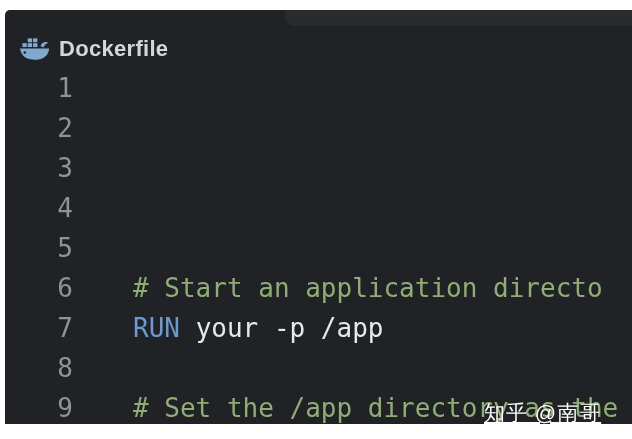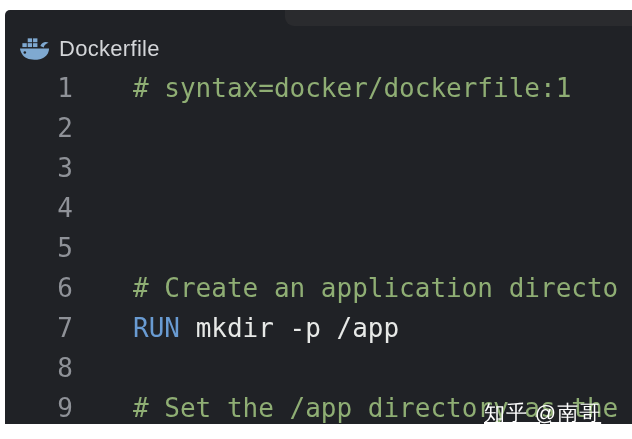--- a/index.html
+++ b/index.html
@@ -24,21 +24,21 @@
     border-bottom-left-radius:9px;
   }
   .header{
     position:absolute;
     left:14px;top:26px;
     display:flex;align-items:center;gap:9px;
   }
   .file-title{
     color:var(--title-color,#d4d6d9);
     font-size:22px;
-    font-weight:400;
+    font-weight:700;
     letter-spacing:0.3px;
   }
   .code-area{
     position:absolute;
     left:0;top:58px;right:0;
     font-family:"DejaVu Sans Mono", monospace;
     font-size:26px;
   }
   .code-line{
     display:flex;
@@ -90,43 +90,42 @@
         <circle cx="12" cy="33" r="2.6" fill="#202226"></circle>
       </svg>
     </span>
     <span class="file-title">Dockerfile</span>
   </div>
 
   <div class="code-area">
 
   <div class="code-line">
       <span class="line-number">1</span>
-      <span class="code-text"><span class="tok-comment"># syntax=docker/dockerfile:1</span></span>
     </div>
       <div class="code-line">
       <span class="line-number">2</span>
       <span class="code-text"></span>
     </div>
       <div class="code-line">
       <span class="line-number">3</span>
     </div>
       <div class="code-line">
       <span class="line-number">4</span>
     </div>
       <div class="code-line">
       <span class="line-number">5</span>
       <span class="code-text"></span>
     </div>
       <div class="code-line">
       <span class="line-number">6</span>
-      <span class="code-text"><span class="tok-comment"># Create an application directo</span></span>
+      <span class="code-text"><span class="tok-comment"># Start an application directo</span></span>
     </div>
       <div class="code-line">
       <span class="line-number">7</span>
-      <span class="code-text"><span class="tok-keyword">RUN </span><span class="tok-plain">mkdir -p /app</span></span>
+      <span class="code-text"><span class="tok-keyword">RUN </span><span class="tok-plain">your -p /app</span></span>
     </div>
       <div class="code-line">
       <span class="line-number">8</span>
       <span class="code-text"></span>
     </div>
       <div class="code-line">
       <span class="line-number">9</span>
       <span class="code-text"><span class="tok-comment"># Set the /app directory as the</span></span>
     </div>
     </div>

